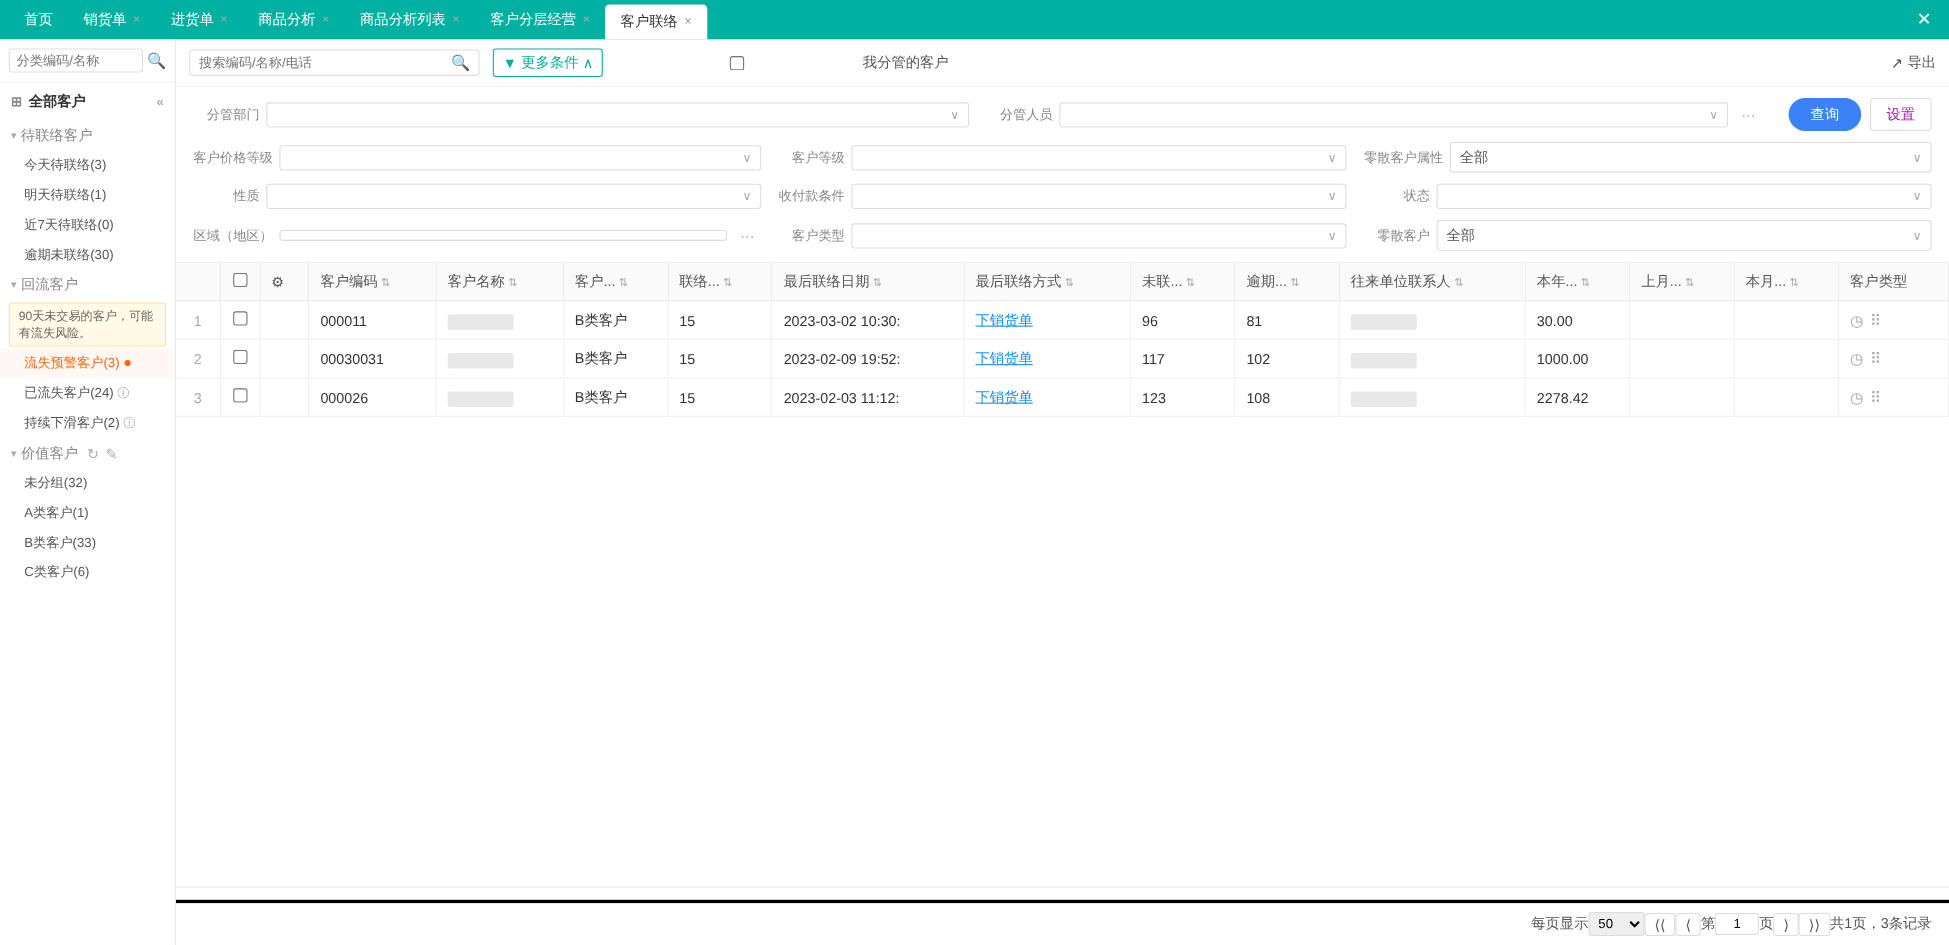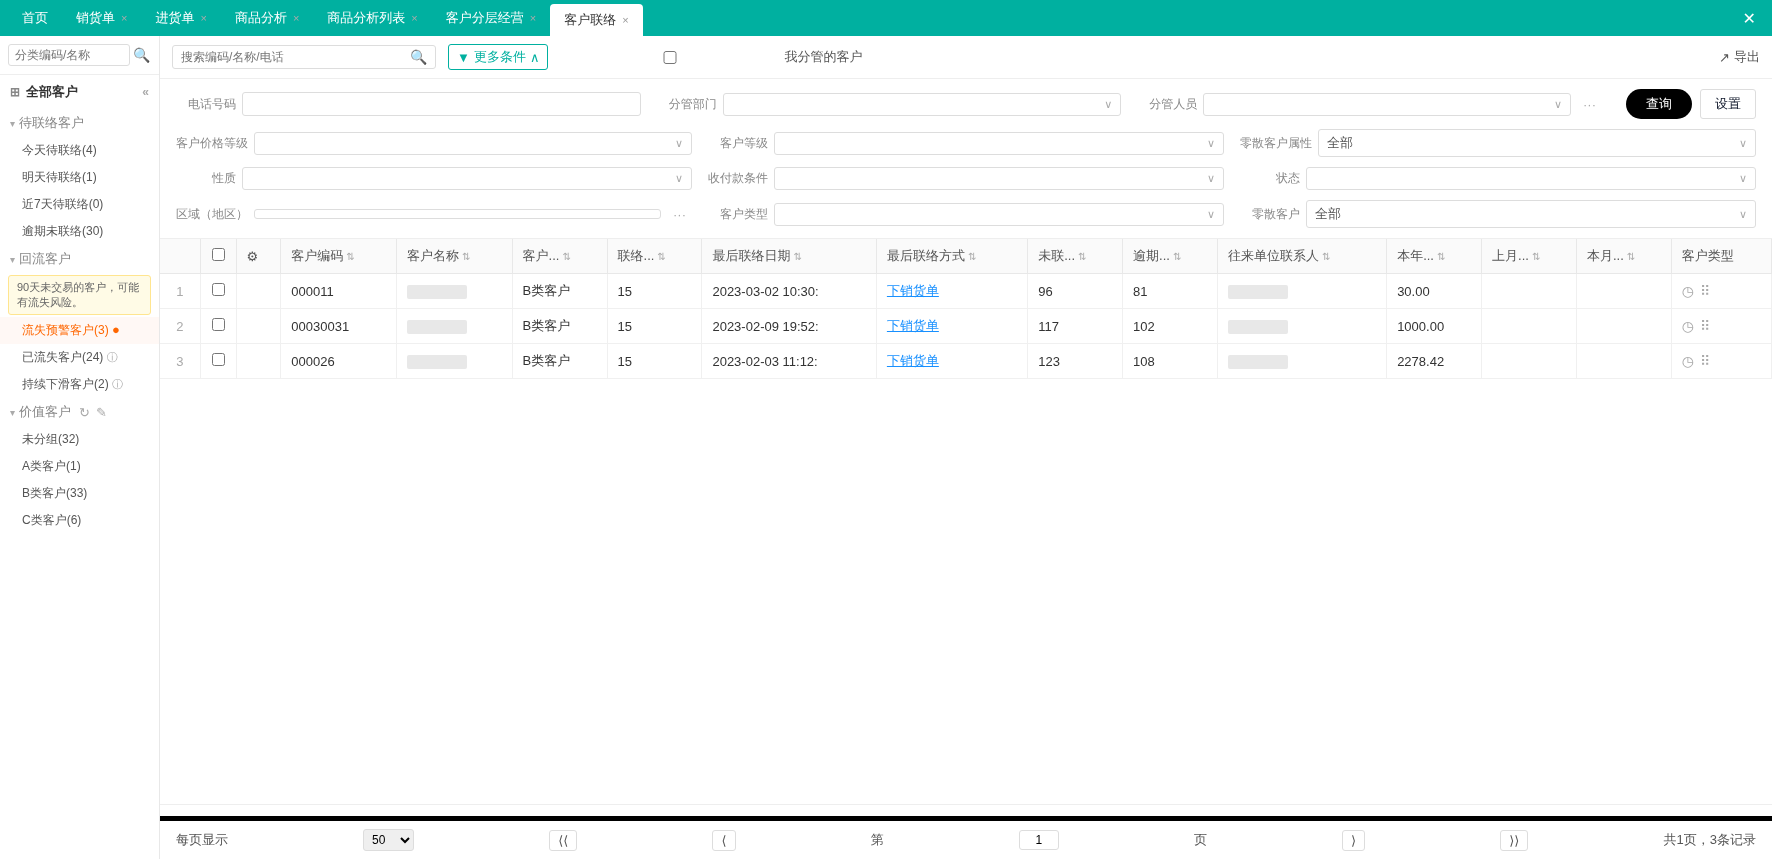--- a/index.html
+++ b/index.html
@@ -235,31 +235,31 @@
     .filter-field .select-box {
       display: flex;
       align-items: center;
       justify-content: space-between;
       cursor: pointer;
       background: #fff;
       padding: 4px 8px;
     }
     .filter-field .select-box .arrow { color: #aaa; font-size: 11px; }
     .btn-query {
-      background: #000000;
+      background: #3b82f6;
       color: #fff;
       border: none;
       border-radius: 15px;
       padding: 5px 20px;
       cursor: pointer;
       font-size: 13px;
     }
     .btn-setting {
       background: #fff;
-      color: #0f172a;
+      color: #a21caf;
       border: 1px solid #ddd;
       border-radius: 3px;
       padding: 5px 14px;
       cursor: pointer;
       font-size: 13px;
     }
     .dots-btn {
       color: #aaa;
       cursor: pointer;
       padding: 4px 6px;
@@ -302,26 +302,26 @@
     .row-num { color: #aaa; text-align: center; width: 40px; }
     .checkbox-cell { width: 36px; text-align: center; }
 
     
     .action-icons { display: flex; gap: 6px; align-items: center; }
     .action-icon { color: #aaa; cursor: pointer; font-size: 14px; }
 
     
     .pagination-bar {
       background: #fff;
-      border-top: 5px solid #000000;
+      border-top: 3px solid #000000;
       padding: 8px 16px;
       display: flex;
       align-items: center;
-      justify-content: space-between;
-      gap: 21px;
+      justify-content: flex-end;
+      gap: 0;
       font-size: 12px;
       color: #555;
     }
     .pagination-bar select {
       border: 1px solid #ddd;
       border-radius: 3px;
       padding: 2px 4px;
       font-size: 12px;
     }
     .page-btn {
@@ -409,21 +409,21 @@
       <div class="left-part">
         <span class="grid-icon">⊞</span>
         <span>全部客户</span>
       </div>
       <span class="collapse-btn">«</span>
     </div>
 
     <div class="sidebar-section-title">
       <span>待联络客户</span>
     </div>
-    <div class="sidebar-item">今天待联络(4)</div>
+    <div class="sidebar-item">今天待联络(3)</div>
     <div class="sidebar-item">明天待联络(1)</div>
     <div class="sidebar-item">近7天待联络(0)</div>
     <div class="sidebar-item">逾期未联络(30)</div>
 
     <div class="sidebar-section-title">
       <span>回流客户</span>
     </div>
     <div class="tooltip-box">
       90天未交易的客户，可能有流失风险。
     </div>
@@ -462,24 +462,20 @@
       </label>
       <div class="export-btn">
         <span>↗</span>
         <span>导出</span>
       </div>
     </div>
 
     <div class="adv-filter-panel">
 
       <div class="adv-filter-row">
-        <div class="filter-field">
-          <label>电话号码</label>
-          <input type="text" style="flex: 1 1 0%; border: 1px solid rgb(221, 221, 221); border-radius: 3px; padding: 4px 8px; font-size: 12px; outline: none;">
-        </div>
         <div class="filter-field">
           <label>分管部门</label>
           <div class="select-box" style="flex:1;border:1px solid #ddd;border-radius:3px;padding:4px 8px;font-size:12px;display:flex;align-items:center;justify-content:space-between;cursor:pointer;">
             <span></span>
             <span class="arrow">∨</span>
           </div>
         </div>
         <div class="filter-field">
           <label>分管人员</label>
           <div class="select-box" style="flex:1;border:1px solid #ddd;border-radius:3px;padding:4px 8px;font-size:12px;display:flex;align-items:center;justify-content:space-between;cursor:pointer;">

